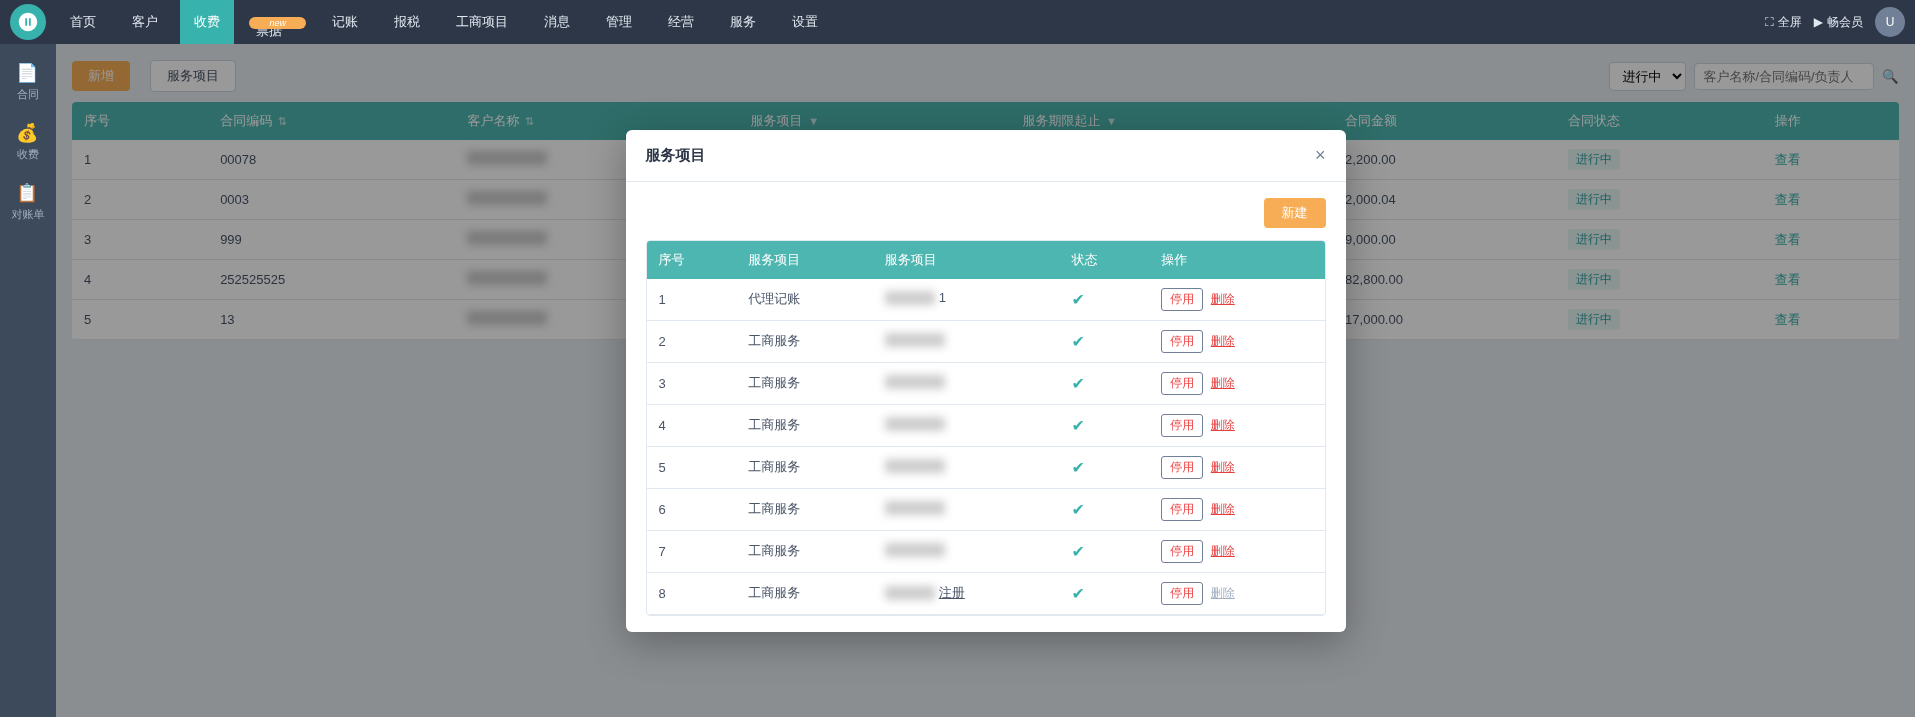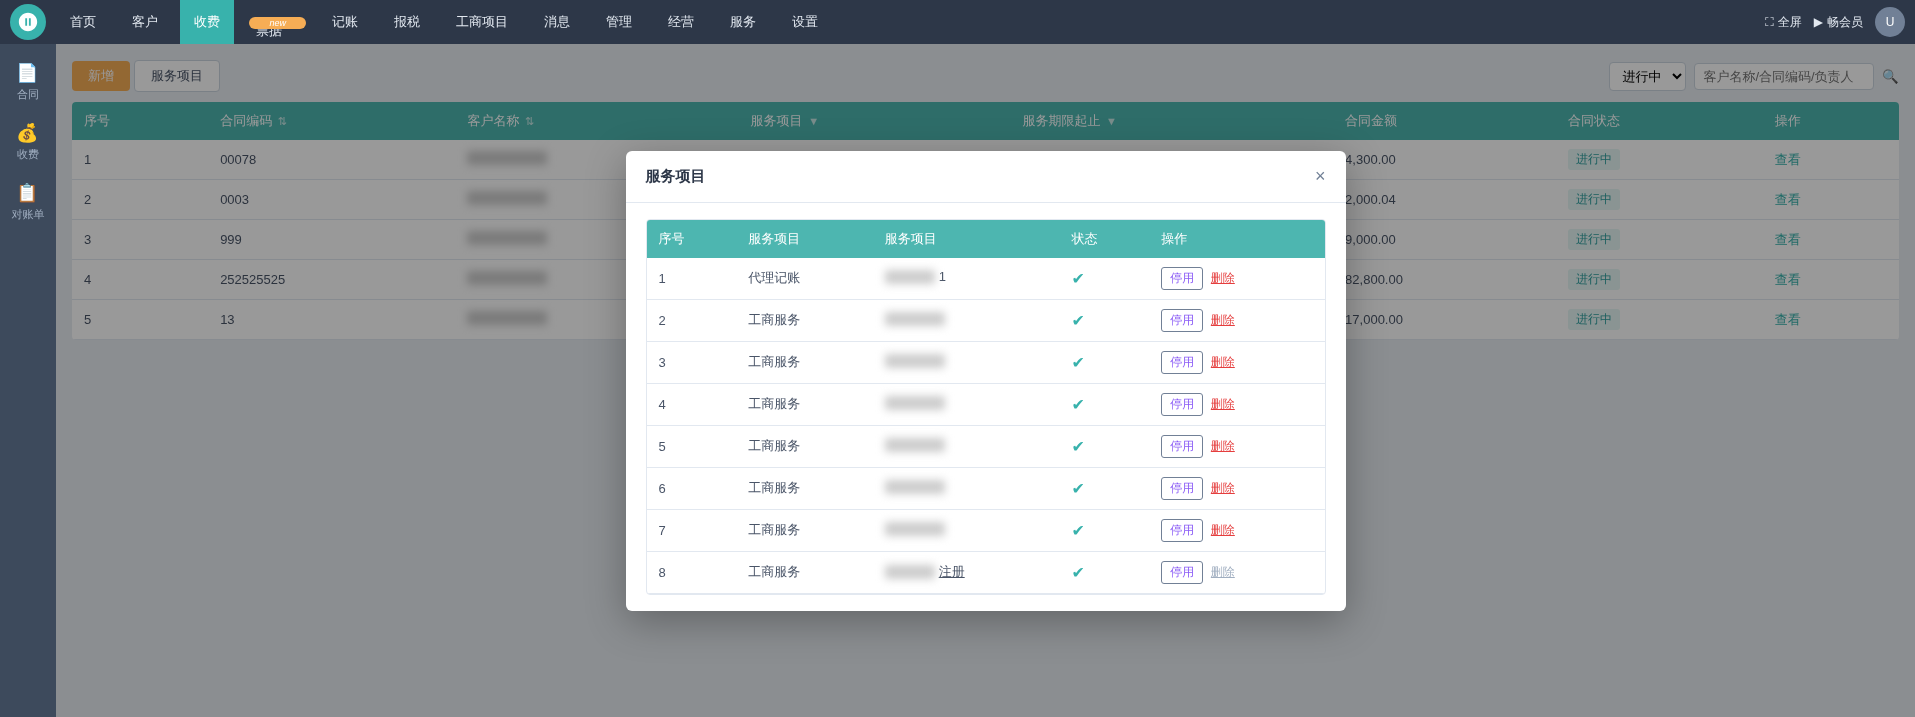--- a/index.html
+++ b/index.html
@@ -113,21 +113,21 @@
 
     
     .contract-area {
       padding: 16px;
     }
 
     
     .toolbar {
       display: flex;
       align-items: center;
-      gap: 4px;
+      gap: 20px;
       margin-bottom: 10px;
     }
     .btn-new {
       background: #f6ad55;
       color: white;
       border: none;
       padding: 6px 16px;
       border-radius: 4px;
       cursor: pointer;
       font-size: 13px;
@@ -306,21 +306,21 @@
       font-size: 13px;
       color: #4a5568;
     }
     .status-check {
       color: #38b2ac;
       font-size: 16px;
     }
     .btn-stop {
       background: none;
       border: 1px solid #718096;
-      color: #8b5cf6;
+      color: #ef4444;
       padding: 2px 8px;
       border-radius: 3px;
       cursor: pointer;
       font-size: 12px;
       margin-right: 4px;
     }
     .btn-delete {
       background: none;
       border: none;
       color: #e53e3e;
@@ -425,21 +425,21 @@
             <th>操作</th>
           </tr>
         </thead>
         <tbody id="contract-table-body">
         <tr>
     <td>1</td>
     <td>00078</td>
     <td><span class="blurred-text"></span></td>
     <td>小规模记账</td>
     <td>202305-202404</td>
-    <td>4,300.00</td>
+    <td>2,200.00</td>
     <td><span class="status-badge status-active">进行中</span></td>
     <td><a class="action-link">查看</a></td>
   </tr>
             <tr>
     <td>2</td>
     <td>0003</td>
     <td><span class="blurred-text"></span></td>
     <td>小规模记账</td>
     <td>202305-202404</td>
     <td>2,000.04</td>
@@ -481,20 +481,23 @@
     </div>
 
     <div class="overlay">
 
       <div class="modal">
         <div class="modal-header">
           <span class="modal-title">服务项目</span>
           <button class="modal-close">×</button>
         </div>
         <div class="modal-body">
+          <div class="modal-toolbar">
+            <button class="btn-modal-new">新建</button>
+          </div>
           <div class="modal-table-wrap">
             <table class="modal-table">
               <thead>
                 <tr>
                   <th>序号</th>
                   <th>服务项目</th>
                   <th>服务项目</th>
                   <th>状态</th>
                   <th>操作</th>
                 </tr>

